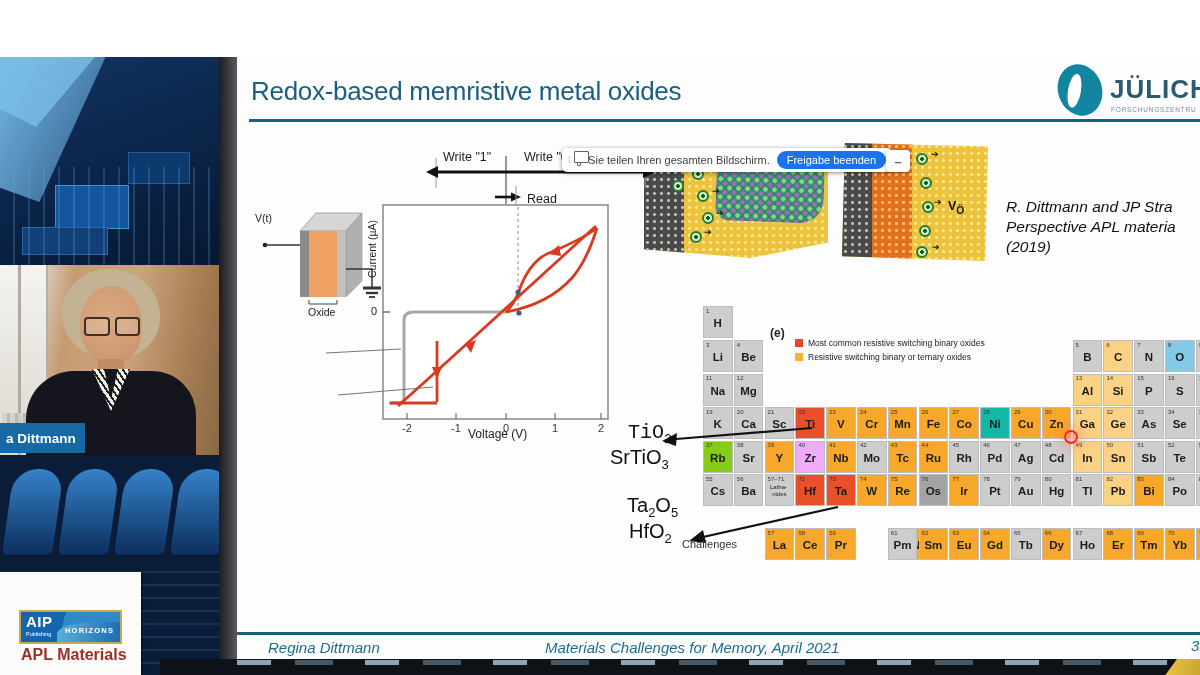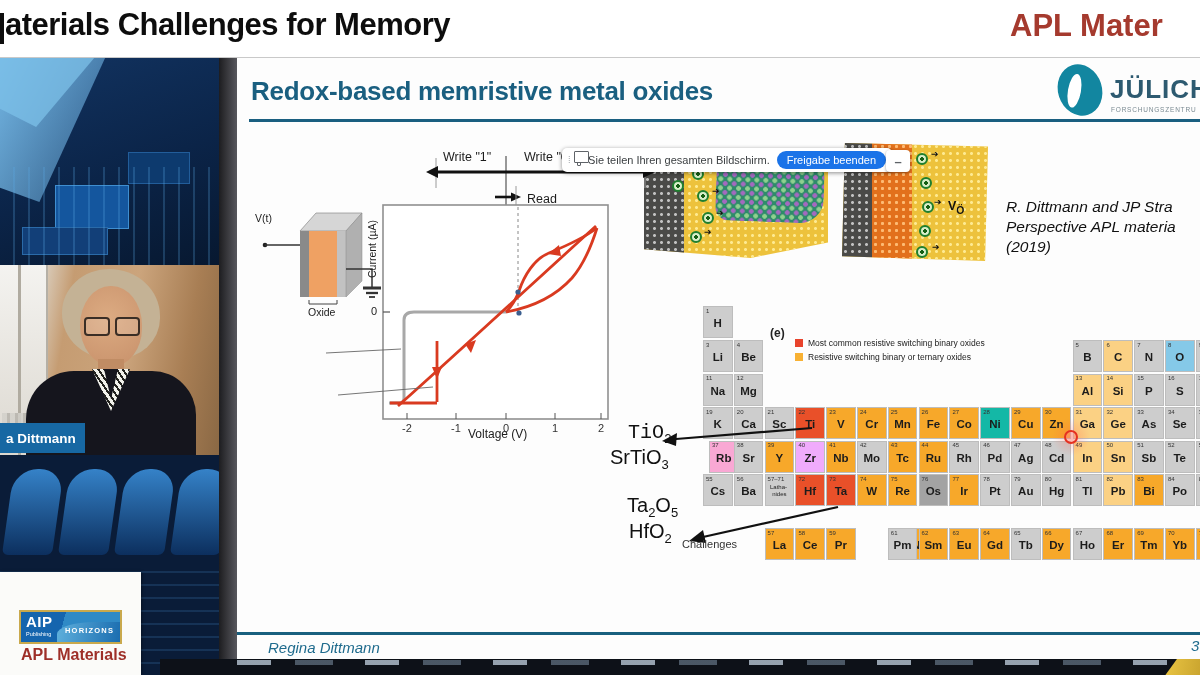--- a/index.html
+++ b/index.html
@@ -48,21 +48,21 @@
   .aip-txt{left:5px;top:1px;color:#fff;font-weight:bold;font-size:15px;letter-spacing:.5px;}
   .aip-pub{left:5px;top:19px;color:#fff;font-size:5.5px;}
   .aip-wave{left:36px;top:10px;width:63px;height:20px;background:linear-gradient(100deg,#5fb0dc,#1b6db0);border-radius:60% 0 0 0;}
   .aip-hor{left:44px;top:14px;color:#fff;font-weight:bold;font-size:7.5px;letter-spacing:1.2px;}
   .aip-journal{left:21px;top:74px;color:#9e2f28;font-weight:bold;font-size:16px;}
 
   .edgebar{left:219px;top:57px;width:18px;height:618px;background:linear-gradient(90deg,#1d1d20,#58585e);z-index:6;}
 
   
   .slide{left:237px;top:57px;width:963px;height:602px;background:#fdfdfd;z-index:2;}
-  .slide-title{left:251px;top:76px;font-size:26px;font-weight:bold;color:#1a5f80;letter-spacing:-0.3px;z-index:4;}
+  .slide-title{left:251px;top:76px;font-size:26px;font-weight:normal;color:#1a5f80;letter-spacing:-0.3px;z-index:4;}
   .title-rule{left:249px;top:119px;width:951px;height:3px;background:#1a5f80;z-index:4;}
   .foot-rule{left:237px;top:632px;width:963px;height:2.5px;background:#19607f;z-index:4;}
   .foot-txt{font-size:15px;font-style:italic;color:#1f6b8d;z-index:4;white-space:nowrap;}
 
   
   .jlogo-ell{left:1058px;top:64px;width:44px;height:52px;background:#1286a0;border-radius:50%;transform:rotate(-18deg);z-index:4;overflow:hidden;}
   .jlogo-swoosh{left:10px;top:8px;width:13px;height:34px;background:#fff;border-radius:50%;transform:rotate(28deg);}
   .jlogo-txt{left:1110px;top:74px;font-size:26px;font-weight:bold;color:#2d5a70;letter-spacing:1px;white-space:nowrap;z-index:4;}
   .jlogo-sub{left:1111px;top:106px;font-size:6.5px;color:#7a8a92;letter-spacing:.8px;white-space:nowrap;z-index:4;}
 
@@ -122,25 +122,20 @@
   
   .botstrip{left:160px;top:659px;width:1040px;height:16px;background:#0d1118;z-index:11;}
   .botdash{left:77px;top:1px;width:963px;height:5px;background:repeating-linear-gradient(90deg,rgba(195,210,225,.75) 0 34px,transparent 34px 58px,rgba(125,145,165,.55) 58px 96px,transparent 96px 128px);}
   .botwedge{left:992px;top:0;width:48px;height:16px;background:linear-gradient(100deg,#f5d04a,#caa52f);clip-path:polygon(28% 100%,52% 0,100% 0,100% 100%);}
 </style>
 </head>
 <body>
 
 <div id="root">
 
-  <div class="abs hdr">
-    <div class="abs hdr-m-sliver"></div>
-    <div class="abs hdr-title">aterials Challenges for Memory</div>
-    <div class="abs hdr-brand">APL Mater</div>
-  </div>
 
   <div class="abs leftcol">
     <div class="abs circ-top">
       <div class="abs streak"></div>
       <div class="abs skypatch"></div>
       <div class="abs chip1"></div>
       <div class="abs chip2"></div>
       <div class="abs chip3"></div>
       <div class="abs traces"></div>
     </div>
@@ -438,21 +433,21 @@
         <span class="psym">As</span>
       </div>
       <div class="pcell" style="left: 462px; top: 101px; background: rgb(205, 205, 205);">
         <span class="pnum">34</span>
         <span class="psym">Se</span>
       </div>
       <div class="pcell" style="left: 492.8px; top: 101px; background: rgb(205, 205, 205);">
         <span class="pnum">35</span>
         <span class="psym">Br</span>
       </div>
-      <div class="pcell" style="left: 6px; top: 134.5px; background: #f9a8d4;">
+      <div class="pcell" style="left: 0px; top: 134.5px; background: #84cc16;">
         <span class="pnum">37</span>
         <span class="psym">Rb</span>
       </div>
       <div class="pcell" style="left: 30.8px; top: 134.5px; background: rgb(205, 205, 205);">
         <span class="pnum">38</span>
         <span class="psym">Sr</span>
       </div>
       <div class="pcell" style="left: 61.6px; top: 134.5px; background: rgb(247, 168, 42);">
         <span class="pnum">39</span>
         <span class="psym">Y</span>
@@ -655,20 +650,21 @@
   <div class="abs pointer-glow"></div>
   <div class="abs pointer-dot"></div>
 
   <div class="abs formula" style="left:628px;top:421px;font-family:Liberation Mono, monospace;">TiO<sub>2</sub></div>
   <div class="abs formula" style="left:610px;top:446px;">SrTiO<sub>3</sub></div>
   <div class="abs formula" style="left:627px;top:494px;">Ta<sub>2</sub>O<sub>5</sub></div>
   <div class="abs formula" style="left:629px;top:520px;">HfO<sub>2</sub></div>
 
   <div class="abs foot-rule"></div>
   <div class="abs foot-txt" style="left:268px;top:639px;">Regina Dittmann</div>
+  <div class="abs foot-txt" style="left:545px;top:639px;">Materials Challenges for Memory, April 2021</div>
   <div class="abs foot-txt" style="left:1191px;top:637px;">3</div>
 
   <div class="abs botstrip">
     <div class="abs botdash"></div>
     <div class="abs botwedge"></div>
   </div>
 
 </div>
 
 </body></html>

